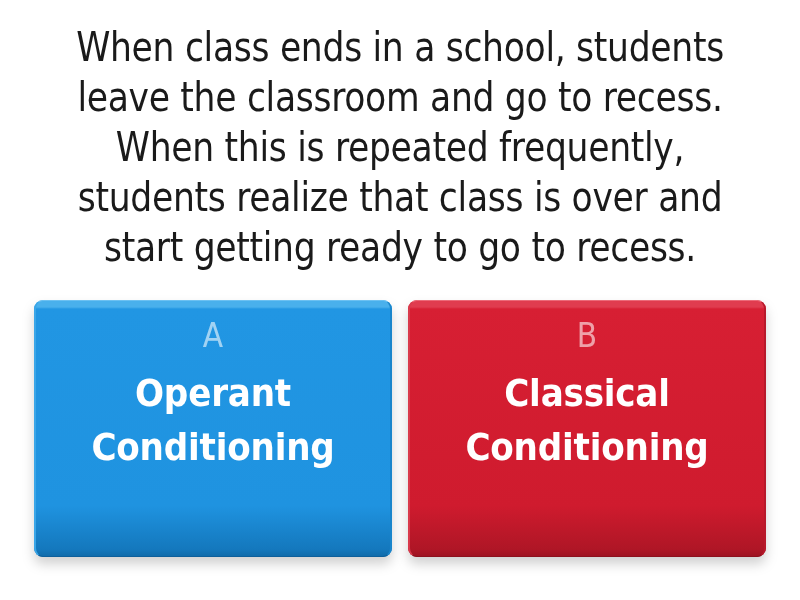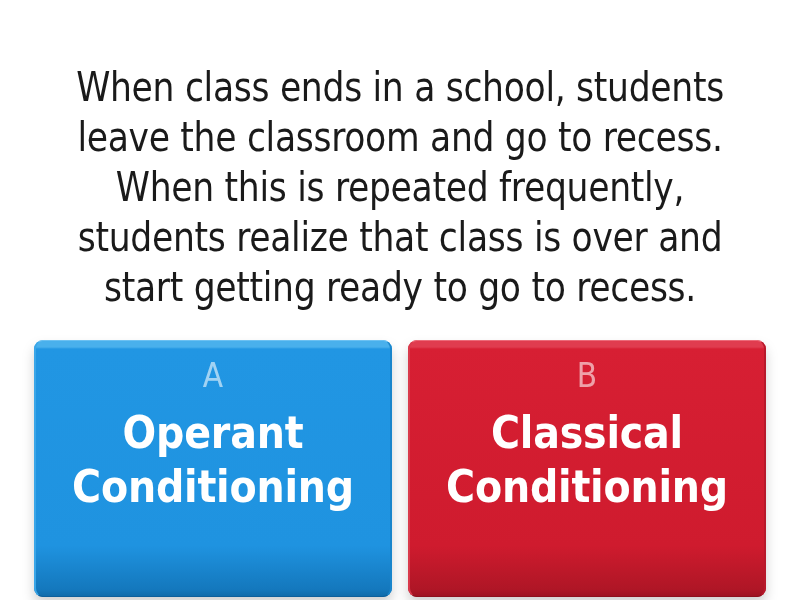--- a/index.html
+++ b/index.html
@@ -16,21 +16,20 @@
     position: relative;
   }
 
   .quiz-root {
     width: 800px;
     height: 428px;
     position: relative;
     box-sizing: border-box;
     display: flex;
     flex-direction: column;
-    margin-top: 40px;
   }
 
   
   .question-area {
     padding: 22px 26px 0 26px;
     box-sizing: border-box;
   }
   .question-text {
     font-family: "DejaVu Sans Condensed", "Liberation Sans", sans-serif;
     font-size: 40px;
@@ -126,21 +125,21 @@
     font-weight: 400;
     color: rgba(255,255,255,0.58);
     text-align: center;
     position: relative;
     z-index: 2;
   }
 
   .answer-label {
     margin-top: 12px;
     font-family: "DejaVu Sans Condensed", "Liberation Sans", sans-serif;
-    font-size: 44px;
+    font-size: 38px;
     line-height: 54px;
     font-weight: 700;
     color: #ffffff;
     text-align: center;
     padding: 0 10px;
     position: relative;
     z-index: 2;
     white-space: pre-line;
     letter-spacing: -0.2px;
   }

